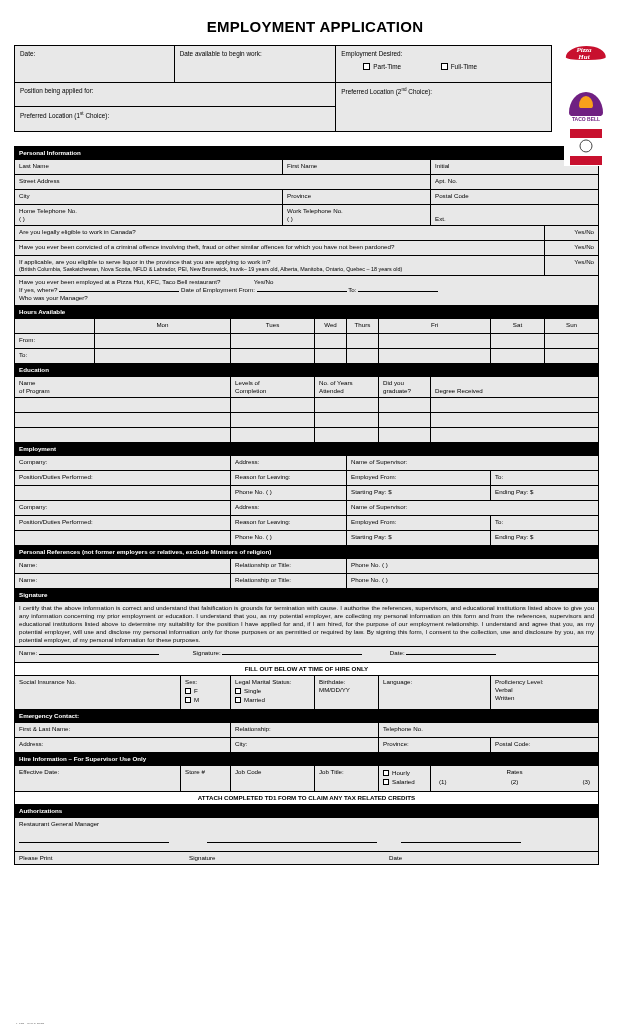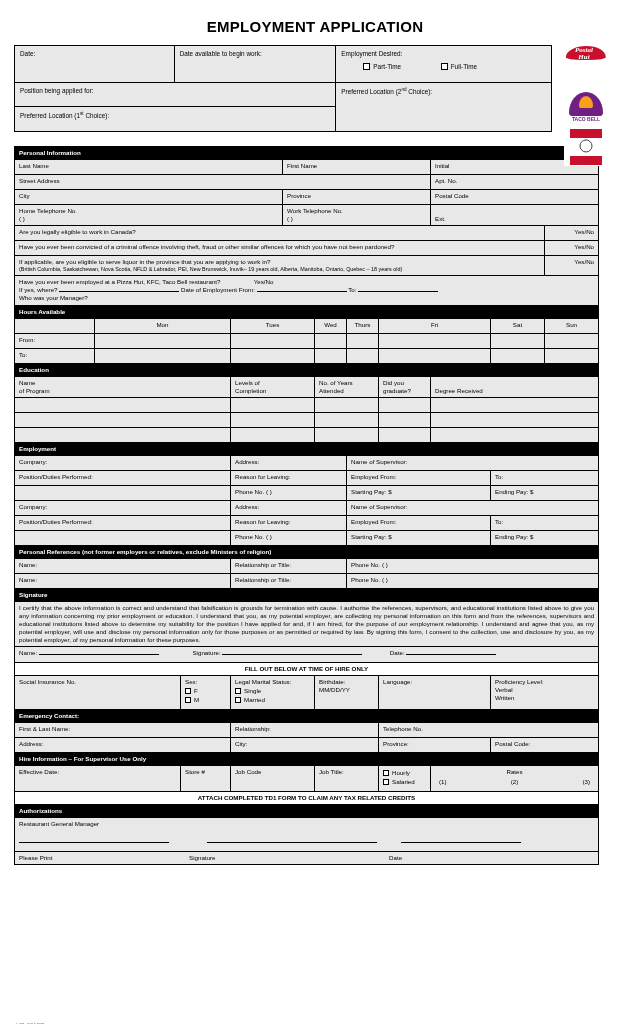--- a/index.html
+++ b/index.html
@@ -159,21 +159,21 @@
 <body>
 
 <div class="page">
 
   <div class="title">EMPLOYMENT APPLICATION</div>
 
   <div class="logos">
     <div class="logo-box logo-ph">
       <div class="ph-roof"></div>
       <div class="ph-text">
-        <span>Postal</span>
+        <span>Pizza</span>
         <small>Hut</small>
       </div>
     </div>
     <div class="logo-box logo-tb">
       <div class="tb-bell"></div>
       <div class="tb-label">TACO BELL</div>
     </div>
     <div class="logo-box logo-kfc">
       <div class="kfc-inner">
         <div class="kfc-face"></div>

